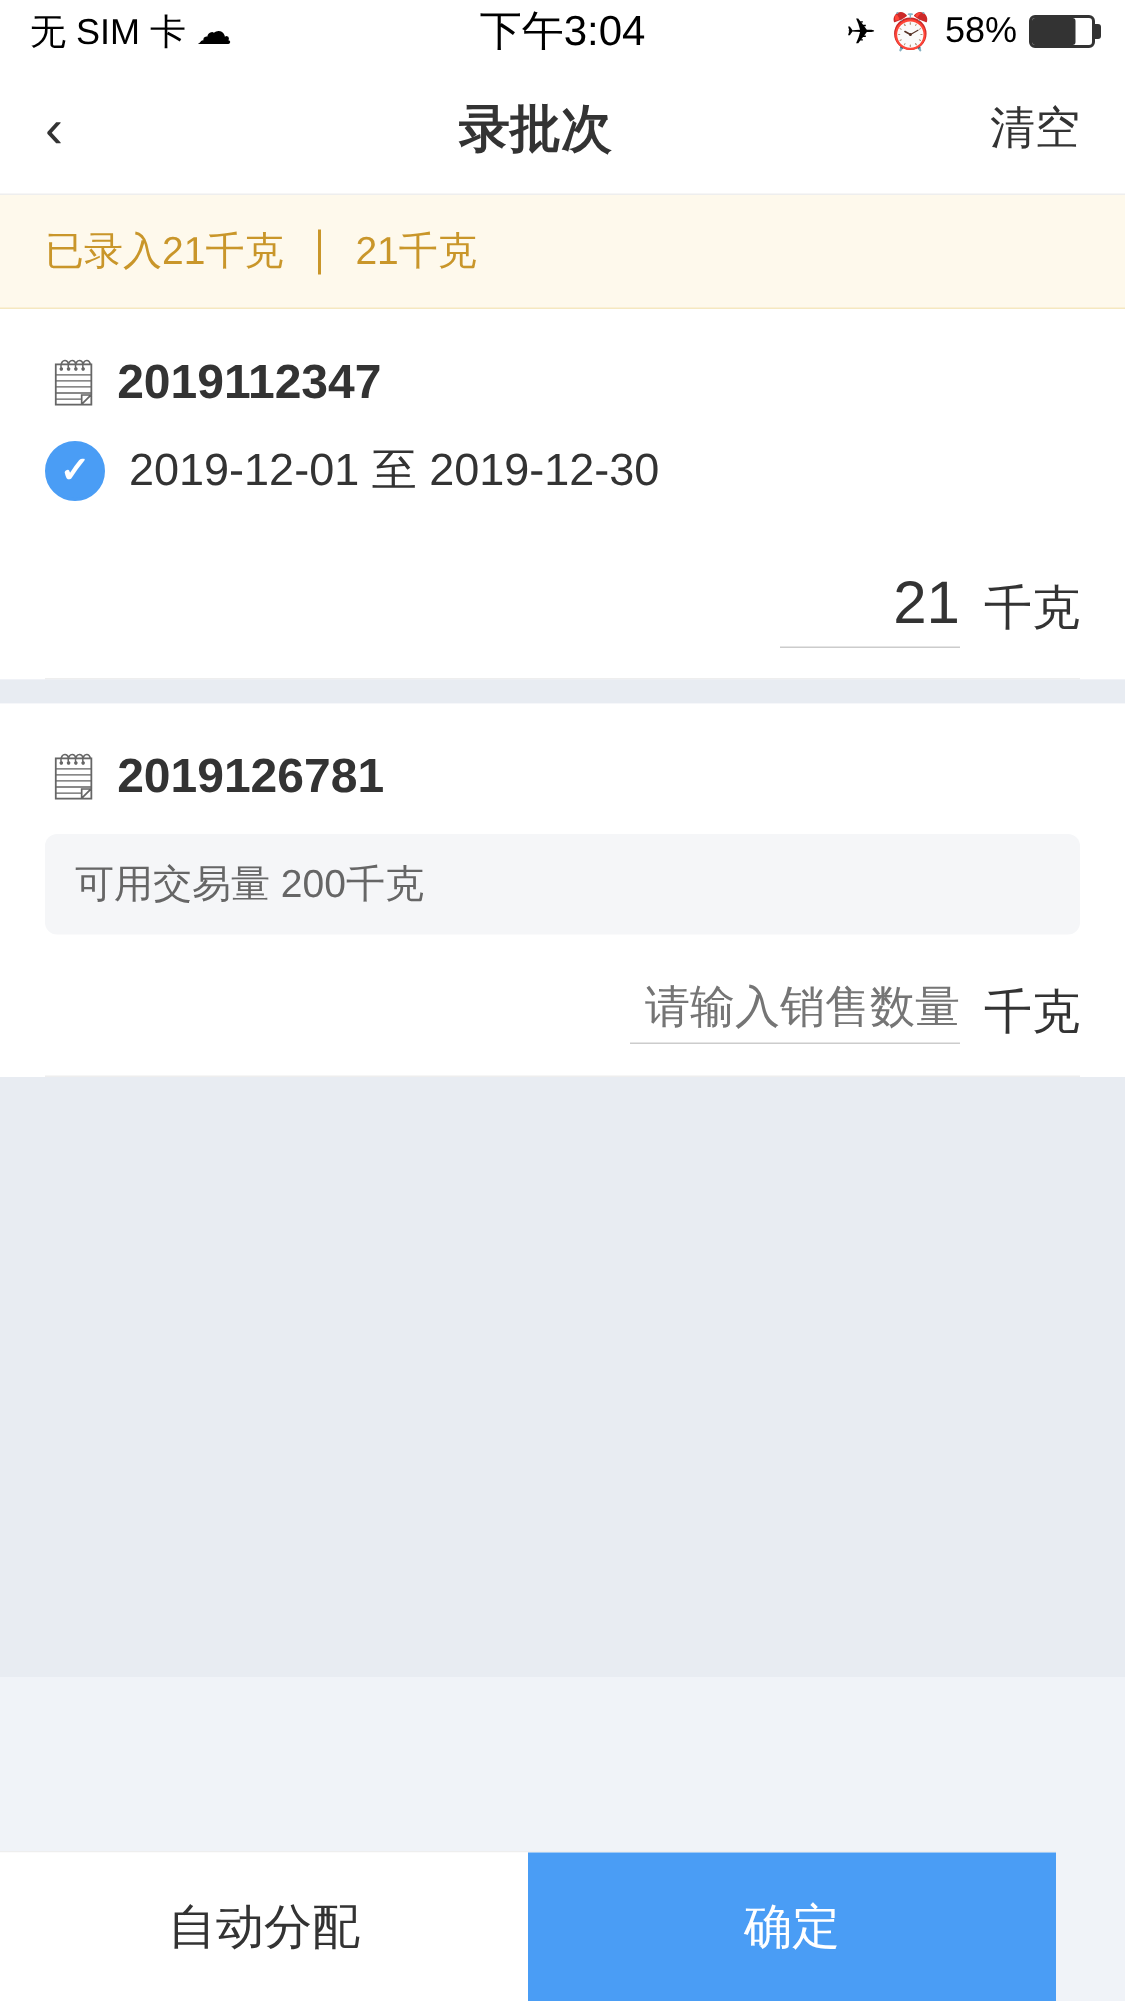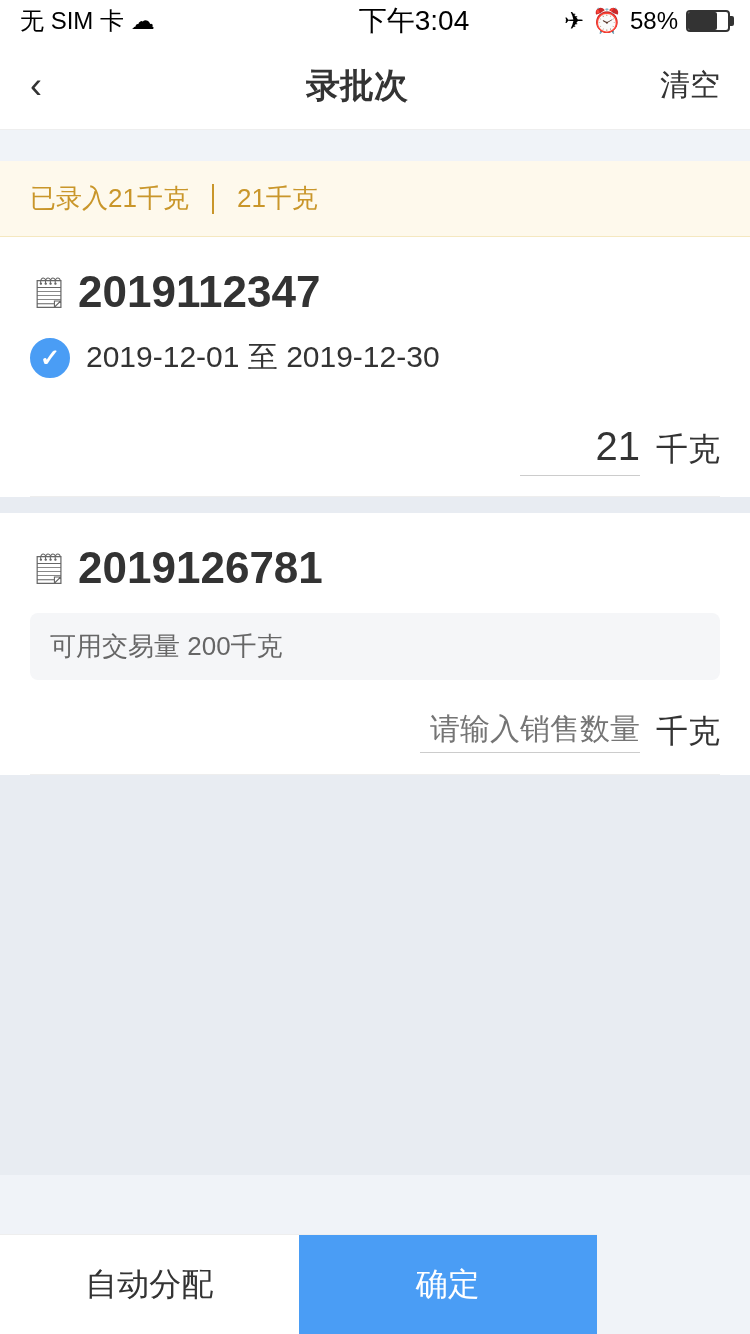--- a/index.html
+++ b/index.html
@@ -29,21 +29,20 @@
       display: flex;
       align-items: center;
       gap: 10px;
     }
     .status-center {
       position: absolute;
       left: 50%;
       transform: translateX(-50%);
       font-size: 28px;
       font-weight: 500;
-      margin-left: 39px;
     }
     .status-right {
       display: flex;
       align-items: center;
       gap: 8px;
       font-size: 24px;
     }
     .battery-icon {
       width: 44px;
       height: 22px;
@@ -101,21 +100,20 @@
 
     
     .info-banner {
       width: 100%;
       background: #fef9ec;
       padding: 20px 30px;
       display: flex;
       align-items: center;
       gap: 23px;
       border-bottom: 1px solid #f5e8c0;
-      margin-top: 31px;
     }
     .info-banner-text {
       font-size: 26px;
       color: #c9962a;
     }
     .info-divider {
       width: 2px;
       height: 30px;
       background: #c9962a;
     }
@@ -131,21 +129,21 @@
       display: flex;
       align-items: center;
       gap: 10px;
       margin-bottom: 20px;
     }
     .card-icon {
       font-size: 30px;
       color: #666;
     }
     .card-id {
-      font-size: 44px;
+      font-size: 32px;
       font-weight: 600;
       color: #333;
     }
 
     .card-date-row {
       display: flex;
       align-items: center;
       gap: 16px;
       margin-bottom: 16px;
     }
@@ -235,21 +233,21 @@
       color: #bbb;
       text-align: right;
       width: 220px;
     }
 
     
     .bottom-bar {
       position: fixed;
       bottom: 0;
       left: 0;
-      width: 597px;
+      width: 704px;
       height: 100px;
       display: flex;
       background: #fff;
       border-top: 1px solid #eee;
     }
     .btn-auto {
       flex: 1;
       display: flex;
       align-items: center;
       justify-content: center;

